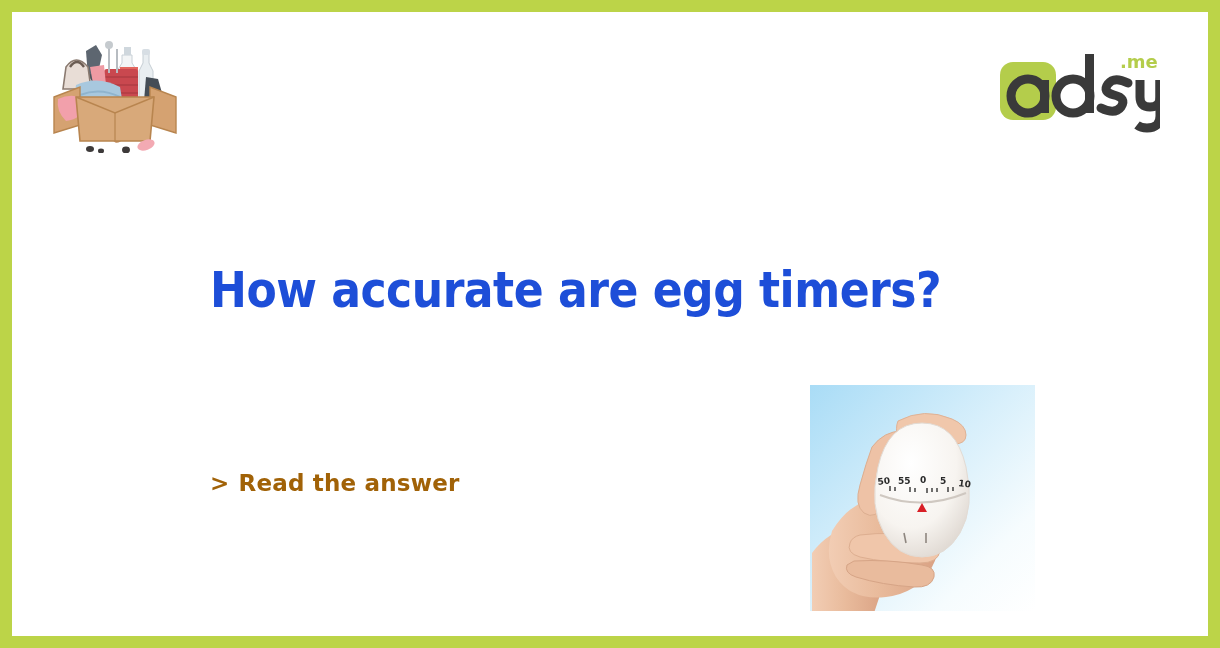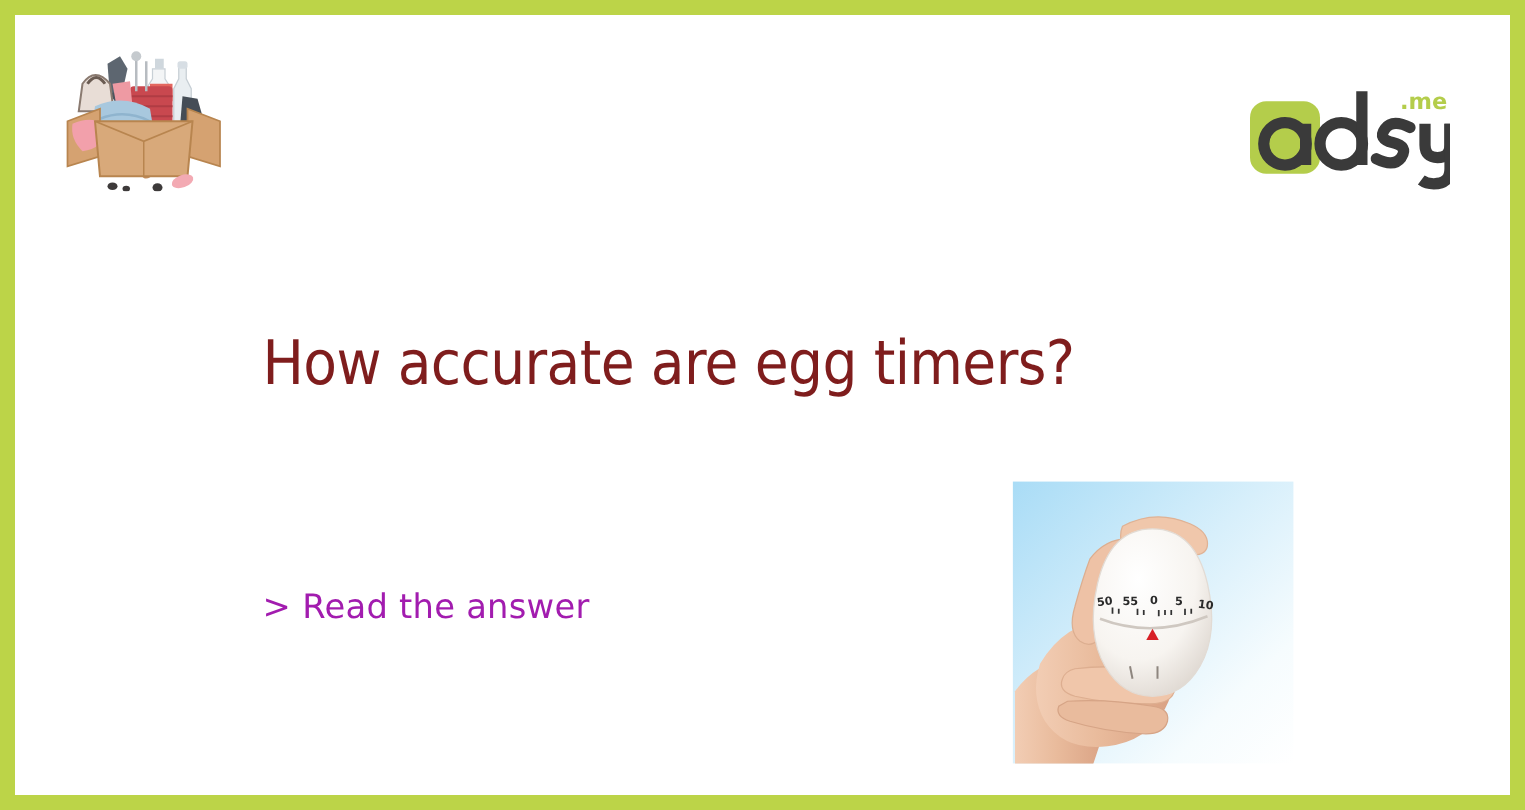--- a/index.html
+++ b/index.html
@@ -52,47 +52,46 @@
     white-space: nowrap;
   }
 
   
   .logo {
     position: absolute;
     left: 988px;
     top: 38px;
     width: 160px;
     height: 84px;
-    margin-top: 19px;
   }
 
   
   .question {
     position: absolute;
     left: 198px;
     top: 252px;
     width: 900px;
     font-family: "DejaVu Sans Condensed", "DejaVu Sans", sans-serif;
     font-size: 49px;
-    font-weight: normal;
+    font-weight: bold;
     letter-spacing: -0.5px;
-    color: #7f1d1d;
+    color: #1d4ed8;
     line-height: 1.1;
     white-space: nowrap;
   }
 
   
   .read-link {
     position: absolute;
     left: 198px;
     top: 458px;
     font-family: "DejaVu Sans", sans-serif;
-    font-size: 27px;
-    font-weight: normal;
-    color: #a21caf;
+    font-size: 23px;
+    font-weight: bold;
+    color: #a16207;
     letter-spacing: 0.2px;
     white-space: nowrap;
     text-decoration: none;
   }
   .read-link .chevron { margin-right: 9px; }
 
   
   .photo {
     position: absolute;
     left: 798px;

